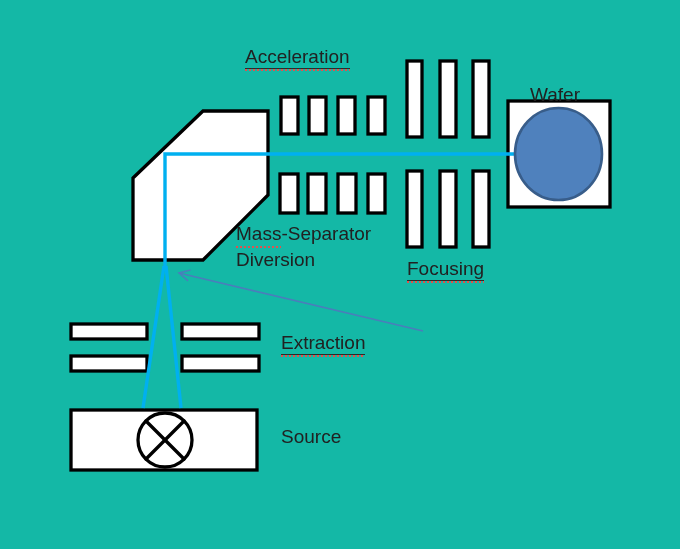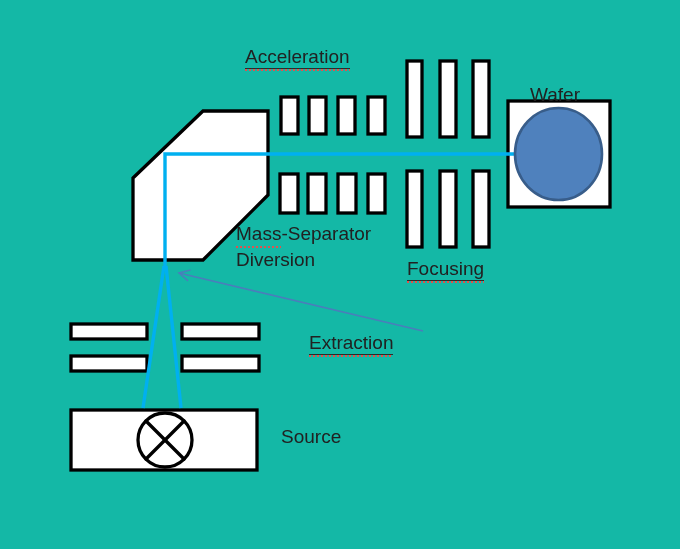--- a/index.html
+++ b/index.html
@@ -142,21 +142,21 @@
 
   <div class="label ms-block" style="left:236px; top:221px;">
     <span class="squiggle"><span>Mass</span></span><span>-Separator</span><br>
     <span>Diversion</span>
   </div>
 
   <div class="label" style="left:407px; top:257px;">
     <span class="squiggle"><span class="solid-u">Focusing</span></span>
   </div>
 
-  <div class="label" style="left:281px; top:331px;margin-left:28px;">
+  <div class="label" style="left:281px; top:331px;">
     <span class="squiggle"><span class="solid-u">Extraction</span></span>
   </div>
 
 
   <div class="label" style="left:281px; top:425px;text-align:center;">
     <span>Source</span>
   </div>
 
 </div>
 

